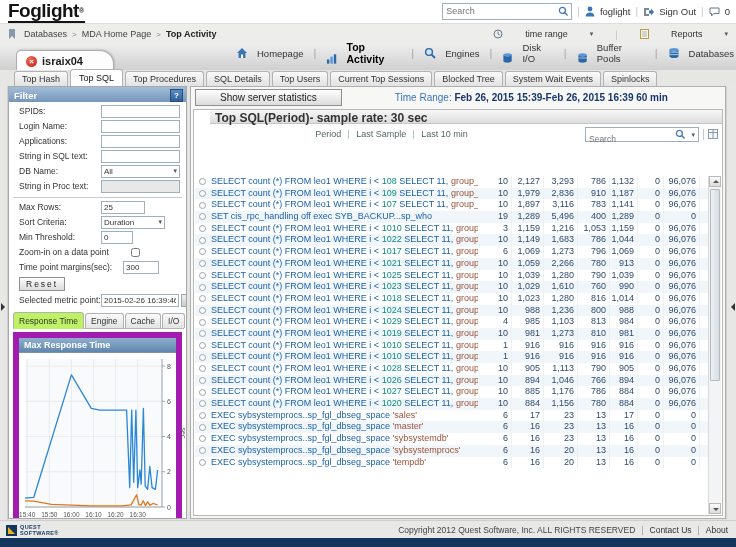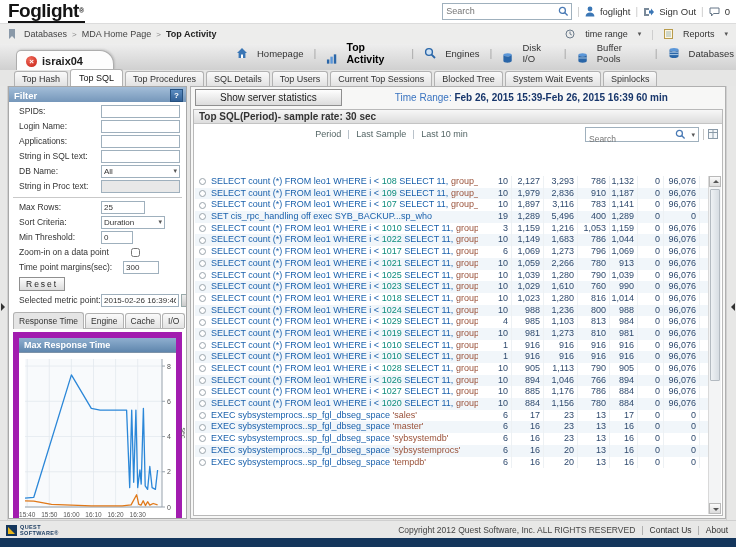--- a/index.html
+++ b/index.html
@@ -18,21 +18,21 @@
   .searchbox svg{position:absolute;right:2px;top:2px;}
   .icn{display:inline-block;vertical-align:middle;}
   .linky{color:#333;cursor:pointer;}
   
   .band2{position:absolute;top:24px;left:0;right:0;height:20px;display:flex;align-items:center;
          padding:0 8px;box-sizing:border-box;background:#ededec;}
   .bc{display:flex;align-items:center;gap:4px;font-size:9px;color:#444;margin-left:8px;}
   .bc-sep{color:#888;font-size:8px;margin:0 1px;}
   .bc-item{cursor:pointer;}
   .bc-last{font-weight:bold;color:#222;}
-  .band2-right{margin-left:auto;display:flex;align-items:center;gap:10px;font-size:9px;color:#444;text-align:right;}
+  .band2-right{margin-left:auto;display:flex;align-items:center;gap:22px;font-size:9px;color:#444;text-align:right;}
   .caret{font-size:7px;color:#555;}
   
   .hostband{position:absolute;top:44px;left:0;right:0;height:26px;
     background:linear-gradient(#eeeeee,#d0d0d0);border-bottom:1px solid #b6b6b6;}
   .hosttab{position:absolute;left:16px;bottom:0;background:#fdfdfd;border:1px solid #adadad;border-bottom:none;
     border-radius:5px 14px 0 0;padding:4px 30px 3px 9px;display:flex;align-items:center;gap:5px;
     box-shadow:1px -1px 2px rgba(0,0,0,.12);}
   .erricon{width:11px;height:11px;border-radius:50%;background:radial-gradient(circle at 35% 30%,#f06a5a,#c51f14);
     color:#fff;font-size:8px;font-weight:bold;text-align:center;line-height:11px;}
   .hostname{font-size:11px;font-weight:bold;color:#1c1c1c;}
@@ -72,36 +72,36 @@
   .divider{border-top:1px solid #c9c9c9;margin:5px 4px 2px 4px;}
   .smallin{width:38px;flex:none;}
   .tinyin{width:26px;flex:none;}
   .resetbtn{margin:4px 0 0 10px;border:1px solid #8f8f8f;background:linear-gradient(#fdfdfd,#dcdcdc);
     font-size:8.5px;letter-spacing:2px;padding:1px 6px;cursor:pointer;color:#222;
     font-family:"Liberation Sans",sans-serif;}
   .calbtn{width:12px;height:11px;border:1px solid #9aa;background:linear-gradient(#eee,#ccc);margin-left:2px;cursor:pointer;flex:none;}
   .mtabs{display:flex;align-items:flex-end;margin:5px 2px 0 4px;border-bottom:1px solid #b5b5b5;}
   .mtab{font-size:8.5px;color:#333;background:linear-gradient(#fafafa,#e3e3e3);border:1px solid #b2b2b2;
     border-bottom:none;border-radius:3px 3px 0 0;padding:2px 5px;margin-right:1px;cursor:pointer;white-space:nowrap;}
-  .mtab.active{background:#e5e5e5;position:relative;top:1px;padding:3px 5px;}
+  .mtab.active{background:#bef264;position:relative;top:1px;padding:3px 5px;}
   .chartframe{margin:3px 4px 0 4px;border:6px solid #a21caf;background:#fff;}
   .charttitle{background:linear-gradient(#8fafcf,#5f86ad);color:#fff;font-weight:bold;font-size:9px;
     padding:2px 5px;border-bottom:1px solid #7d93a9;}
   
   .rightpanel{position:absolute;left:190px;right:10px;top:0;bottom:1px;background:#f7f7f6;
     border:1px solid #b0b0b0;box-sizing:border-box;}
   .rp-toprow{position:absolute;top:0;left:0;right:0;height:21px;display:flex;align-items:center;padding:0 4px;}
   .srvbtn{border:1px solid #8f8f8f;background:linear-gradient(#fefefe,#dcdcdc);font-size:10px;color:#222;
     padding:2px 24px;cursor:pointer;font-family:Liberation Sans, sans-serif;}
   .trange{flex:1;text-align:center;font-size:10px;}
   .trange .lab{color:#3a74c0;}
   .trange .val{color:#17366b;font-weight:bold;}
   .sqlpanel{position:absolute;top:22px;left:2px;right:2px;bottom:2px;border:1px solid #b9b9b9;background:#fff;}
-  .sqlhdr{position:absolute;top:0;left:0;right:0;height:14px;background:linear-gradient(#f7f7f7,#dddddd);
-    border-bottom:1px solid #c4c4c4;font-size:10px;font-weight:bold;color:#333;padding:1px 0 0 5px;box-sizing:border-box;}
+  .sqlhdr{position:absolute;top:0;left:16px;right:0;height:14px;background:linear-gradient(#f7f7f7,#dddddd);
+    border-bottom:1px solid #c4c4c4;font-size:12px;font-weight:bold;color:#333;padding:1px 0 0 5px;box-sizing:border-box;}
   .sqltoolbar{position:absolute;top:15px;left:0;right:0;height:18px;display:flex;align-items:center;padding:0 4px;}
   .view-links{flex:1;display:flex;justify-content:center;align-items:center;gap:7px;font-size:9px;color:#566;}
   .vlink{cursor:pointer;}
   .vl-sep{width:1px;height:9px;background:#b9c2ca;}
   .tb-search{position:relative;width:112px;height:13px;border:1px solid #9fb0bd;background:#fff;flex:none;}
   .tb-search input{border:0;outline:0;width:86px;height:11px;font-size:8.5px;padding:0 0 0 3px;color:#666;
     font-family:"Liberation Sans",sans-serif;background:transparent;}
   .tb-search .mg{position:absolute;right:12px;top:1px;}
   .tb-search .caret{position:absolute;right:3px;top:3px;}
   .tb-sep{width:1px;height:11px;background:#c5c5c5;margin:0 4px;}

